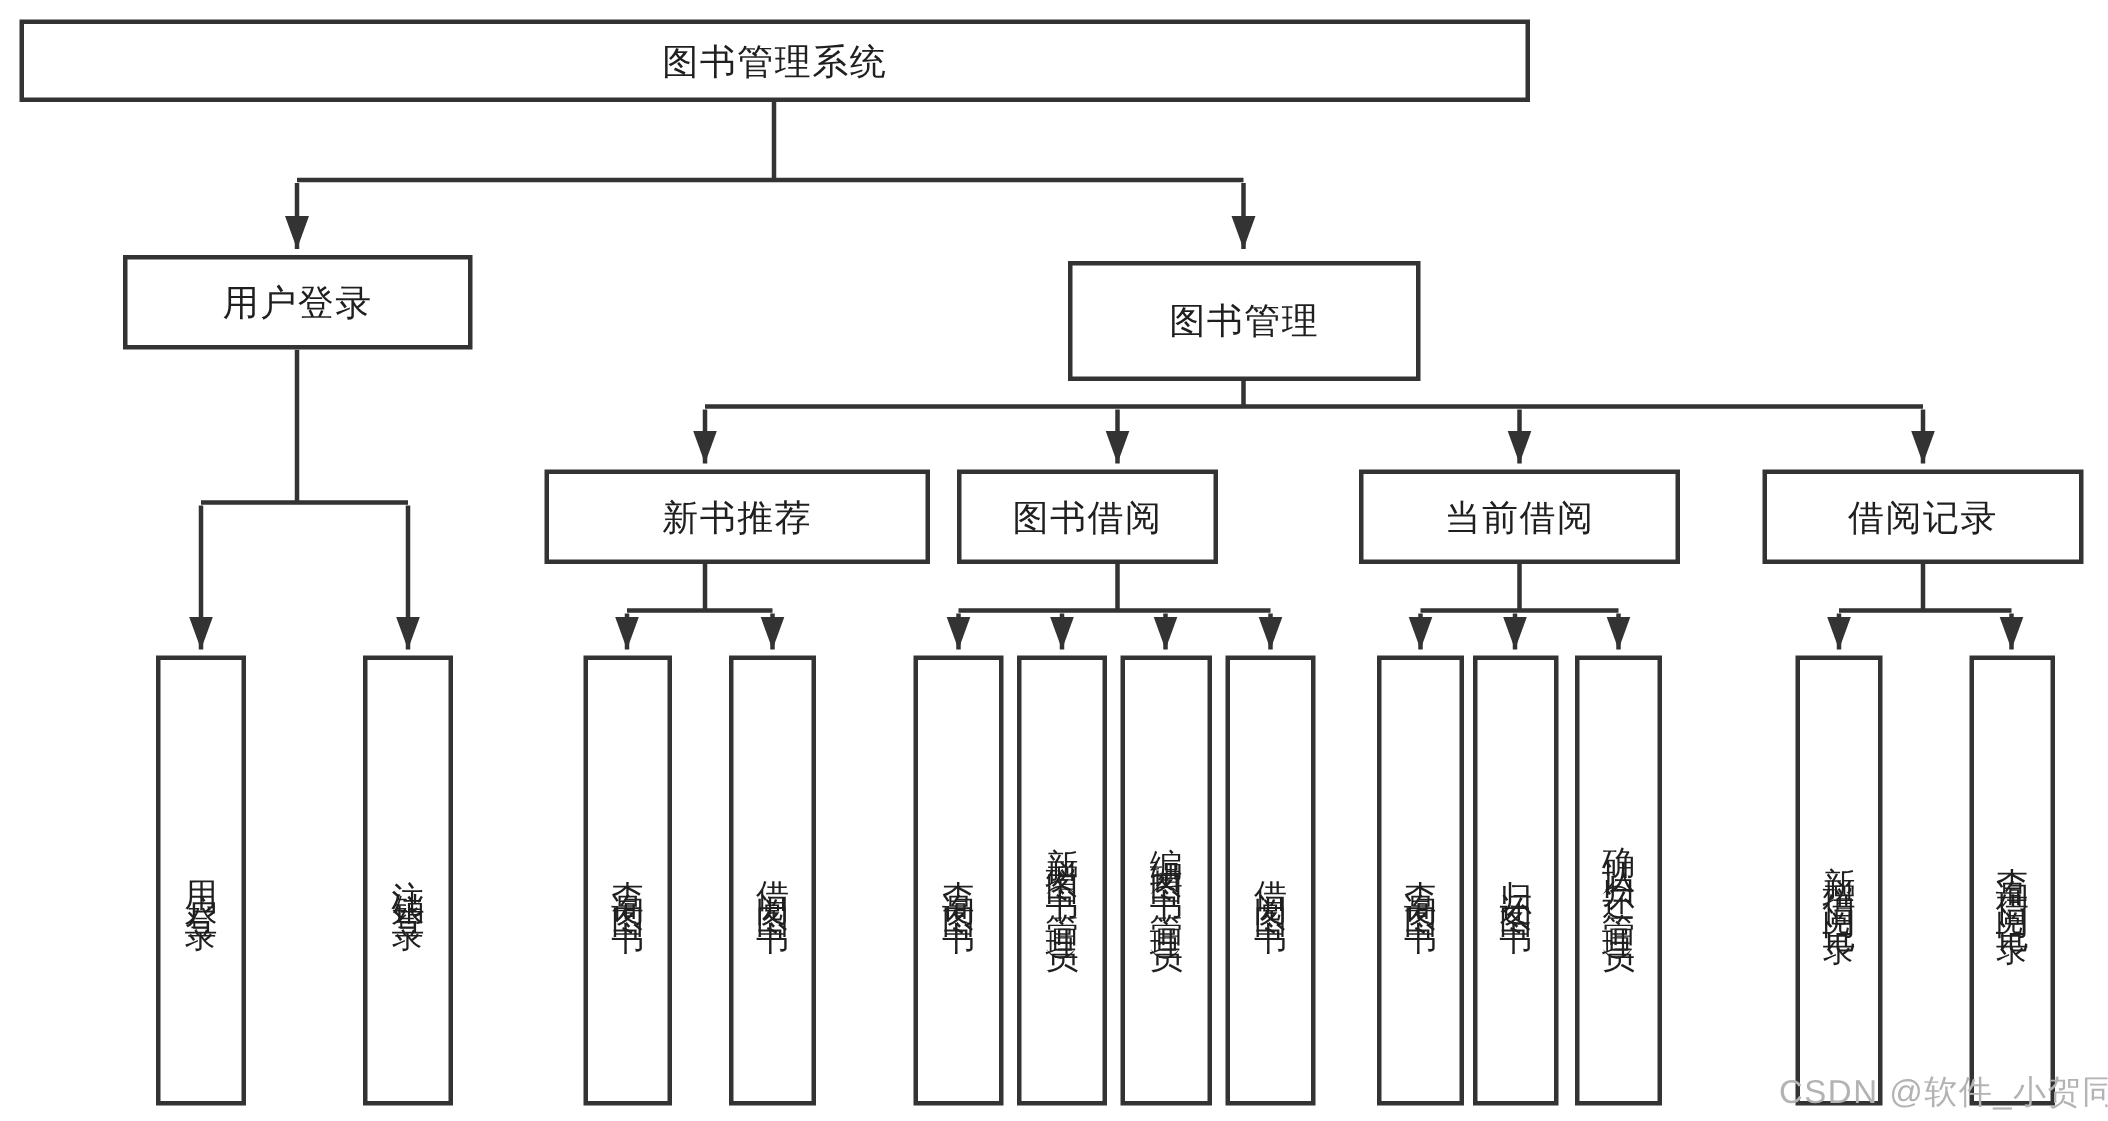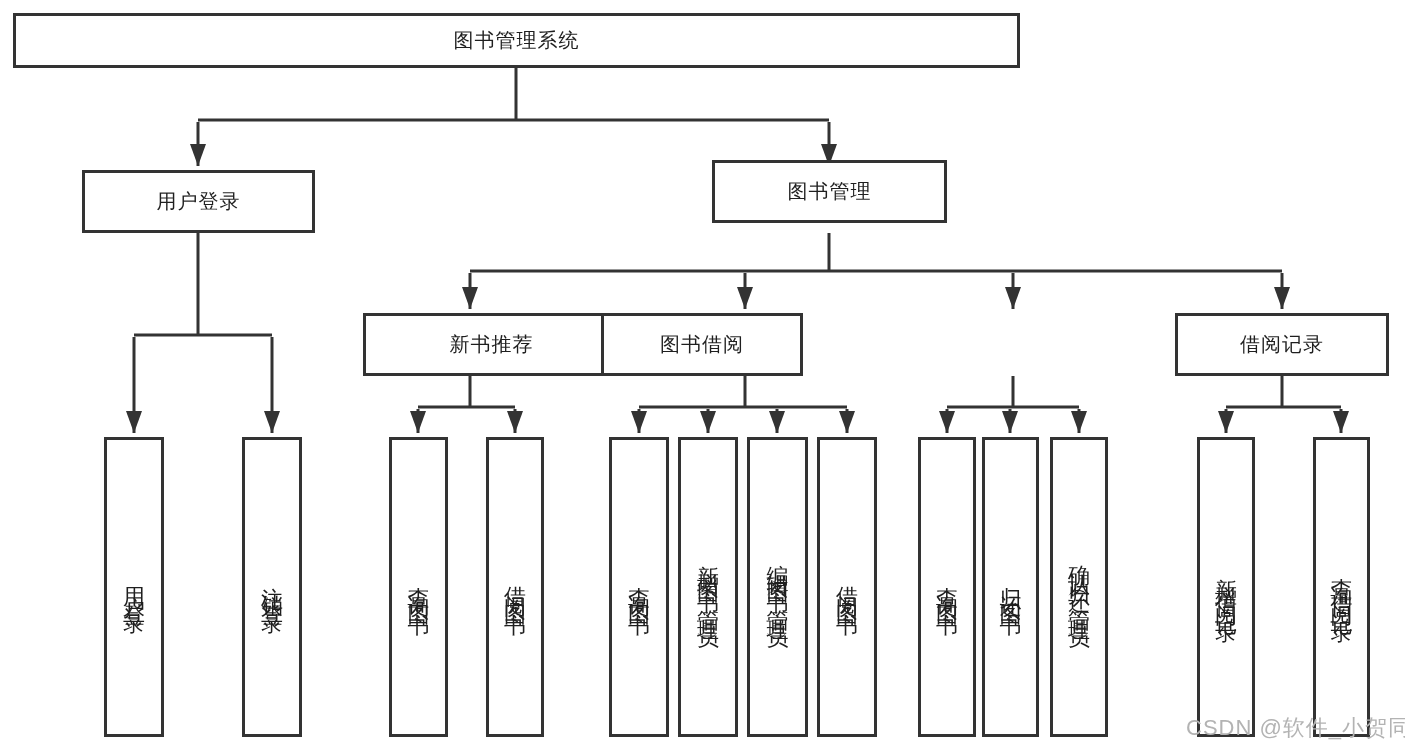--- a/index.html
+++ b/index.html
@@ -15,21 +15,21 @@
   .wires{position:absolute;left:0;top:0;z-index:1;}
   .wire{stroke:var(--line);stroke-width:3;fill:none;}
   .arrow{stroke:var(--line);stroke-width:3;}
   .ah{fill:var(--line);}
   .node{
     position:absolute;box-sizing:border-box;z-index:2;
     background:var(--box-bg);border:3px solid var(--box-border);
     display:flex;align-items:center;justify-content:center;
     color:var(--text);
   }
-  .h{font-size:20px;letter-spacing:1px;white-space:nowrap;}
+  .h{font-size:24px;letter-spacing:1px;white-space:nowrap;}
   .v{
     writing-mode:vertical-rl;text-orientation:mixed;
     font-size:22px;letter-spacing:9px;line-height:1;
   }
   .watermark{
     position:absolute;left:1186px;top:713px;z-index:3;
     font-size:22px;color:var(--watermark);letter-spacing:1px;white-space:nowrap;
   }
 </style>
 </head>
@@ -71,24 +71,25 @@
       <line class="arrow" x1="1010" y1="409" x2="1010" y2="433" marker-end="url(#ah)"></line>
       <line class="arrow" x1="1079" y1="409" x2="1079" y2="433" marker-end="url(#ah)"></line>
       <line class="arrow" x1="1226" y1="409" x2="1226" y2="433" marker-end="url(#ah)"></line>
       <line class="arrow" x1="1341" y1="409" x2="1341" y2="433" marker-end="url(#ah)"></line>
     </g>
   </svg>
 
   <div class="node h" style="left:13px;top:13px;width:1007px;height:55px">图书管理系统</div>
 
   <div class="node h" style="left:82px;top:170px;width:233px;height:63px">用户登录</div>
-  <div class="node h" style="left:712px;top:160px;width:235px;height:63px">图书管理</div>
+  <div class="node h" style="left:712px;top:174px;width:235px;height:80px">图书管理</div>
 
   <div class="node h" style="left:363px;top:313px;width:257px;height:63px">新书推荐</div>
-  <div class="node h" style="left:601px;top:313px;width:202px;height:63px">图书借阅</div>
+  <div class="node h" style="left:638px;top:313px;width:174px;height:63px">图书借阅</div>
+  <div class="node h" style="left:906px;top:313px;width:214px;height:63px">当前借阅</div>
   <div class="node h" style="left:1175px;top:313px;width:214px;height:63px">借阅记录</div>
 
   <div class="node v" style="left:104px;top:437px;width:60px;height:300px">用户登录</div>
   <div class="node v" style="left:242px;top:437px;width:60px;height:300px">注销登录</div>
 
   <div class="node v" style="left:389px;top:437px;width:59px;height:300px">查询图书</div>
   <div class="node v" style="left:486px;top:437px;width:58px;height:300px">借阅图书</div>
 
   <div class="node v" style="left:609px;top:437px;width:60px;height:300px">查询图书</div>
   <div class="node v" style="left:678px;top:437px;width:60px;height:300px">新增图书（管理员）</div>

